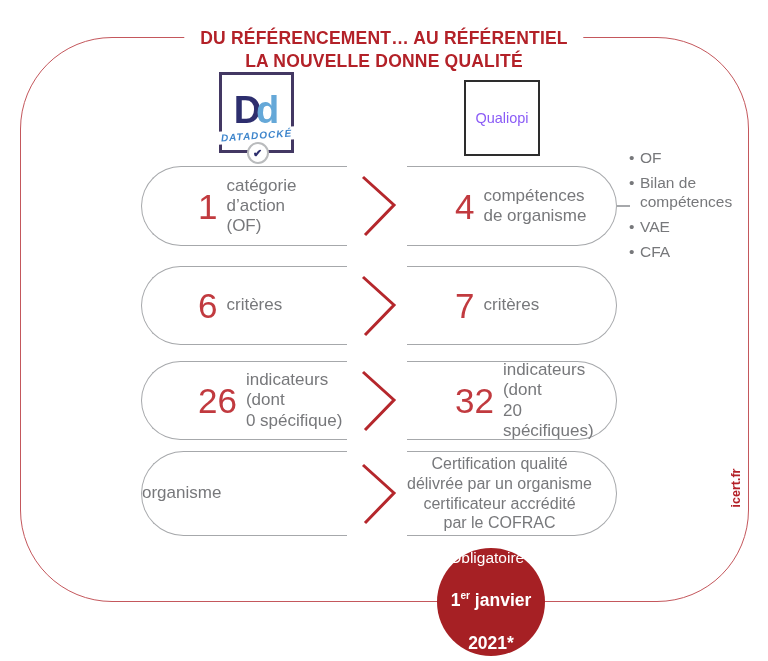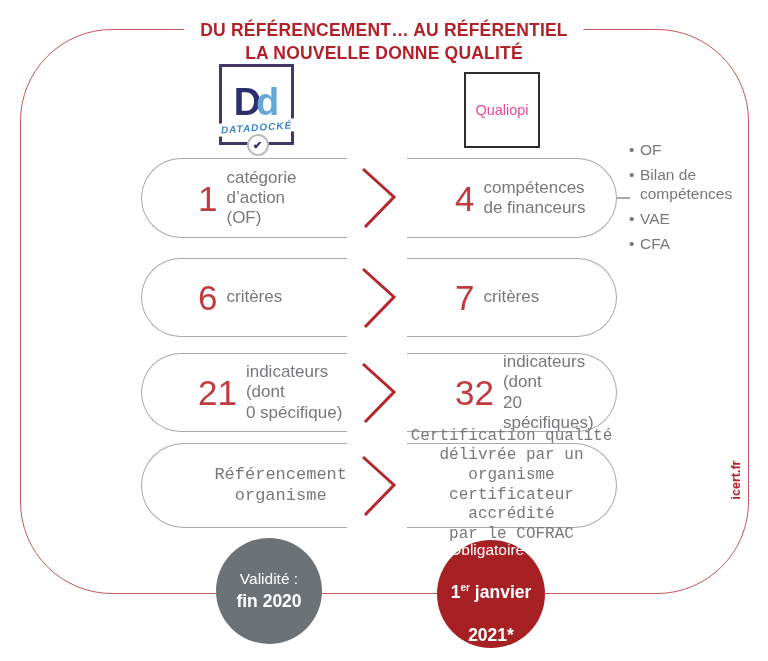--- a/index.html
+++ b/index.html
@@ -1,17 +1,17 @@
 <!DOCTYPE html>
 <html style="--accent_red: #b32128; --border_red: #c4575c; --number_red: #c13a3f; --text_gray: #77787b; --pill_border: #a6a8ab; --badge_gray: #6d7277; --badge_red: #a62024; --datadock_navy: #2d2e6e; --datadock_blue: #65a8d8; --datadock_frame: #433863;"><head>
 <meta charset="utf-8">
 <style>
   html,body{margin:0;padding:0;background:#fff;}
   body{width:768px;height:661px;overflow:hidden;font-family:"Liberation Sans",sans-serif;}
-  .canvas{position:relative;width:768px;height:491px;background:#fff;}
+  .canvas{position:relative;width:768px;height:491px;background:#fff;margin-top:8px;}
 
   
   .frame{position:absolute;left:20px;top:29px;width:727px;height:563px;
          border:1px solid var(--border_red,#c4575c);border-radius:92px;}
 
   
   .title{position:absolute;left:50%;top:19px;transform:translateX(-50%);
          background:#fff;padding:0 16px;text-align:center;white-space:nowrap;
          color:var(--accent_red,#b32128);font-weight:bold;font-size:17.5px;line-height:1.32;
          letter-spacing:.2px;}
@@ -27,33 +27,33 @@
              color:#3f86cc;font-size:10px;font-weight:bold;font-style:italic;letter-spacing:1px;
              transform:rotate(-4deg);padding:1px 0;}
   .dd-check{position:absolute;left:50%;top:70px;transform:translateX(-50%);
             width:18px;height:18px;border-radius:50%;border:2px solid #b9bbbd;background:#fff;
             display:flex;align-items:center;justify-content:center;
             color:var(--datadock_navy,#2d2e6e);font-size:11px;font-weight:bold;}
 
   
   .qualiopi{position:absolute;left:464px;top:72px;width:72px;height:72px;border:2px solid #2d2d2d;
             display:flex;align-items:center;justify-content:center;
-            color:#ec4899;font-size:14.5px;}
+            color:#8b5cf6;font-size:14.5px;}
 
   
   .row{position:absolute;left:141px;width:476px;}
   .pill{position:absolute;top:0;height:100%;box-sizing:border-box;display:flex;align-items:center;
         color:var(--text_gray,#77787b);font-size:17px;line-height:1.18;}
   .pill .line{display:block;}
   .pill-left{left:0;width:206px;border:1px solid var(--pill_border,#a6a8ab);border-right:none;
              border-radius:999px 0 0 999px;padding-left:56px;}
   .pill-right{left:266px;width:210px;border:1px solid var(--pill_border,#a6a8ab);border-left:none;
               border-radius:0 999px 999px 0;padding-left:48px;}
   .pill .num{font-size:35px;color:var(--number_red,#c13a3f);margin-right:9px;line-height:1;}
-  .pill.centered{justify-content:flex-end;text-align:center;padding-left:0;font-family:Liberation Mono, monospace;}
+  .pill.centered{justify-content:flex-start;text-align:center;padding-left:0;}
   .pill.small-text{font-size:16px;line-height:1.22;}
   .chevron{position:absolute;left:219px;top:50%;transform:translateY(-50%);}
 
   
   .side-connector{position:absolute;left:617px;top:197px;width:13px;height:2px;
                   background:var(--pill_border,#a6a8ab);}
   .side-list{position:absolute;left:629px;top:141px;width:110px;color:var(--text_gray,#77787b);
              font-size:15.5px;line-height:1.22;}
   .side-list .item{position:relative;padding-left:11px;margin-bottom:6px;}
   .side-list .bullet{position:absolute;left:0;top:0;}
@@ -105,21 +105,21 @@
         <span class="line">(OF)</span>
       </span>
     </div>
     <svg class="chevron" width="38" height="62" viewBox="0 0 38 62">
       <polyline points="3,2 34,30 5,60" fill="none" stroke="#b5272c" stroke-width="3"></polyline>
     </svg>
     <div class="pill pill-right">
       <span class="num">4</span>
       <span>
         <span class="line">compétences</span>
-        <span class="line">de financeurs</span>
+        <span class="line">de organisme</span>
       </span>
     </div>
   </div>
 
   <div class="side-connector"></div>
   <div class="side-list">
     <div class="item"><span class="bullet">•</span><span>OF</span></div>
     <div class="item"><span class="bullet">•</span><span>Bilan de compétences</span></div>
     <div class="item"><span class="bullet">•</span><span>VAE</span></div>
     <div class="item"><span class="bullet">•</span><span>CFA</span></div>
@@ -138,62 +138,57 @@
     <div class="pill pill-right">
       <span class="num">7</span>
       <span>
         <span class="line">critères</span>
       </span>
     </div>
   </div>
 
   <div class="row" style="top:353px;height:79px;">
     <div class="pill pill-left">
-      <span class="num">21</span>
+      <span class="num">26</span>
       <span>
         <span class="line">indicateurs (dont</span>
         <span class="line">0 spécifique)</span>
       </span>
     </div>
     <svg class="chevron" width="38" height="62" viewBox="0 0 38 62">
       <polyline points="3,2 34,30 5,60" fill="none" stroke="#b5272c" stroke-width="3"></polyline>
     </svg>
     <div class="pill pill-right">
       <span class="num">32</span>
       <span>
         <span class="line">indicateurs (dont</span>
         <span class="line">20 spécifiques)</span>
       </span>
     </div>
   </div>
 
   <div class="row" style="top:443px;height:85px;">
     <div class="pill pill-left centered">
       <span>
-        <span class="line">Référencement</span>
         <span class="line">organisme</span>
       </span>
     </div>
     <svg class="chevron" width="38" height="62" viewBox="0 0 38 62">
       <polyline points="3,2 34,30 5,60" fill="none" stroke="#b5272c" stroke-width="3"></polyline>
     </svg>
     <div class="pill pill-right centered small-text">
       <span>
         <span class="line">Certification qualité</span>
         <span class="line">délivrée par un organisme</span>
         <span class="line">certificateur accrédité</span>
         <span class="line">par le COFRAC</span>
       </span>
     </div>
   </div>
 
-  <div class="badge badge-validity">
-    <div>Validité :</div>
-    <div class="b">fin 2020</div>
-  </div>
 
   <div class="badge badge-mandatory">
     <div>Obligatoire :</div>
     <div class="b"><span>1</span><sup>er</sup><span> janvier</span></div>
     <div class="b">2021*</div>
   </div>
 
   <div class="watermark">icert.fr</div>
 
 </div>

